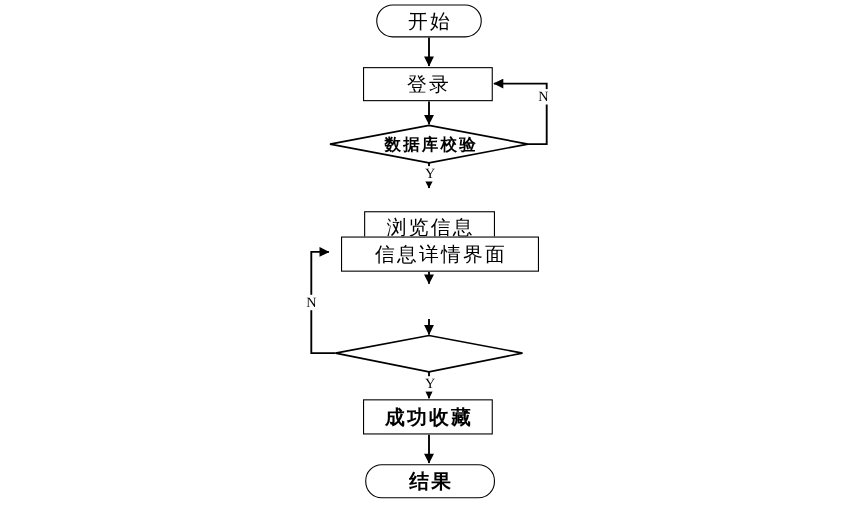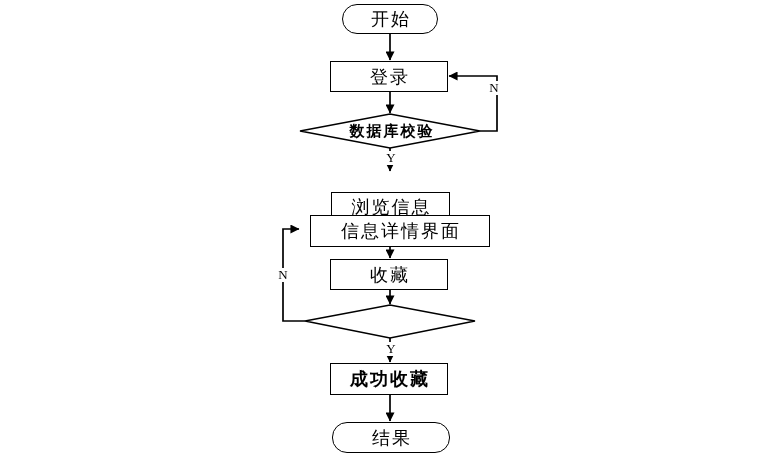--- a/index.html
+++ b/index.html
@@ -103,30 +103,27 @@
   </div>
 
   <div class="node" style="left:331px; top:172px; width:119px; height:30px;margin-top:20px;">
     <span>浏览信息</span>
   </div>
 
   <div class="node" style="left:300px; top:215px; width:180px; height:32px;margin-left:10px;">
     <span>信息详情界面</span>
   </div>
 
-  <div class="node" style="left:330px; top:259px; width:118px; height:31px;">
-    <span>收藏</span>
-  </div>
 
 
   <div class="node" style="left:330px; top:363px; width:118px; height:32px;font-weight:bold;">
     <span>成功收藏</span>
   </div>
 
-  <div class="node terminator" style="left:332px; top:422px; width:118px; height:31px;">
+  <div class="node terminator" style="left:332px; top:422px; width:118px; height:31px;font-weight:bold;">
     <span>结果</span>
   </div>
 
   <div class="edge-label" style="left:383px; top:151px;">Y</div>
 
   <div class="edge-label" style="left:486px; top:81px;">N</div>
 
   <div class="edge-label" style="left:383px; top:342px;">Y</div>
 
   <div class="edge-label" style="left:275px; top:268px;">N</div>

